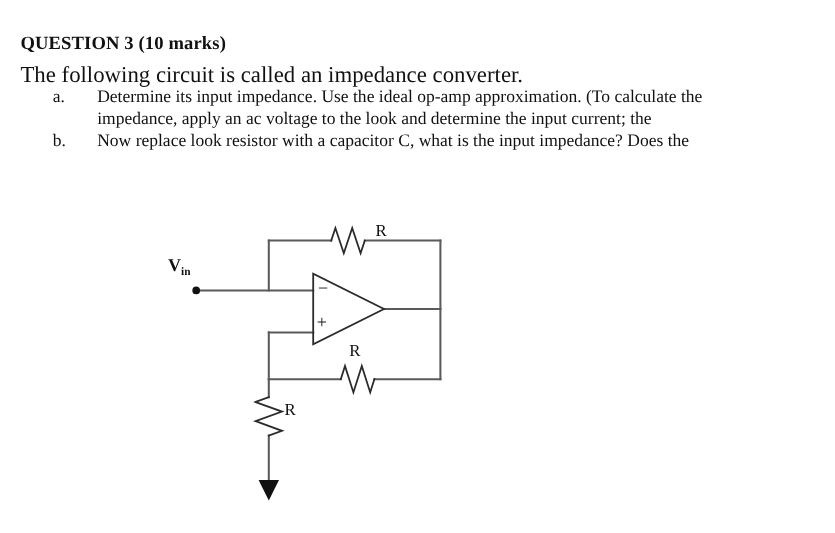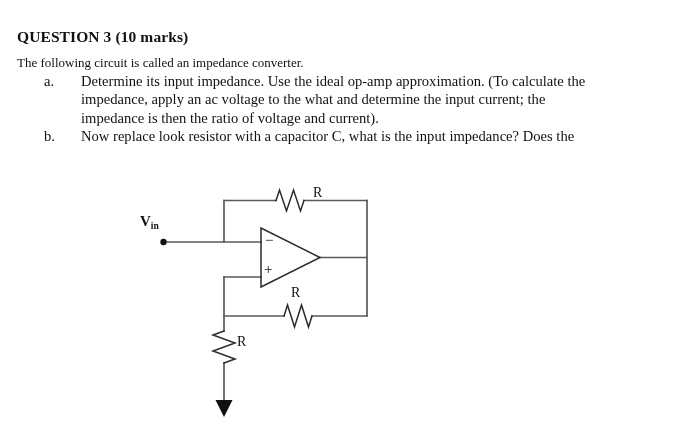--- a/index.html
+++ b/index.html
@@ -20,21 +20,21 @@
     left: 17px; top: 13px;
     font-size: 15.5px;
     font-weight: bold;
     letter-spacing: 0.1px;
     white-space: nowrap;
     margin-top: 15px;
   }
   .q-intro {
     position: absolute;
     left: 17px; top: 54px;
-    font-size: 13px;
+    font-size: 19px;
     line-height: 18.4px;
     white-space: nowrap;
   }
   .q-list {
     position: absolute;
     left: 44px; top: 72px;
     font-size: 14.6px;
     line-height: 18.4px;
   }
   .q-item { display: flex; }
@@ -69,22 +69,21 @@
 
   <div class="q-title">QUESTION 3 (10 marks)</div>
 
   <div class="q-intro">The following circuit is called an impedance converter.</div>
 
   <div class="q-list">
     <div class="q-item">
       <div class="q-item-label">a.</div>
       <div class="q-item-lines">
         <div>Determine its input impedance. Use the ideal op-amp approximation. (To calculate the</div>
-        <div>impedance, apply an ac voltage to the what and determine the input current; the</div>
-        <div>impedance is then the ratio of voltage and current).</div>
+        <div>impedance, apply an ac voltage to the look and determine the input current; the</div>
       </div>
     </div>
     <div class="q-item">
       <div class="q-item-label">b.</div>
       <div class="q-item-lines">
         <div>Now replace look resistor with a capacitor C, what is the input impedance? Does the</div>
       </div>
     </div>
   </div>
 

